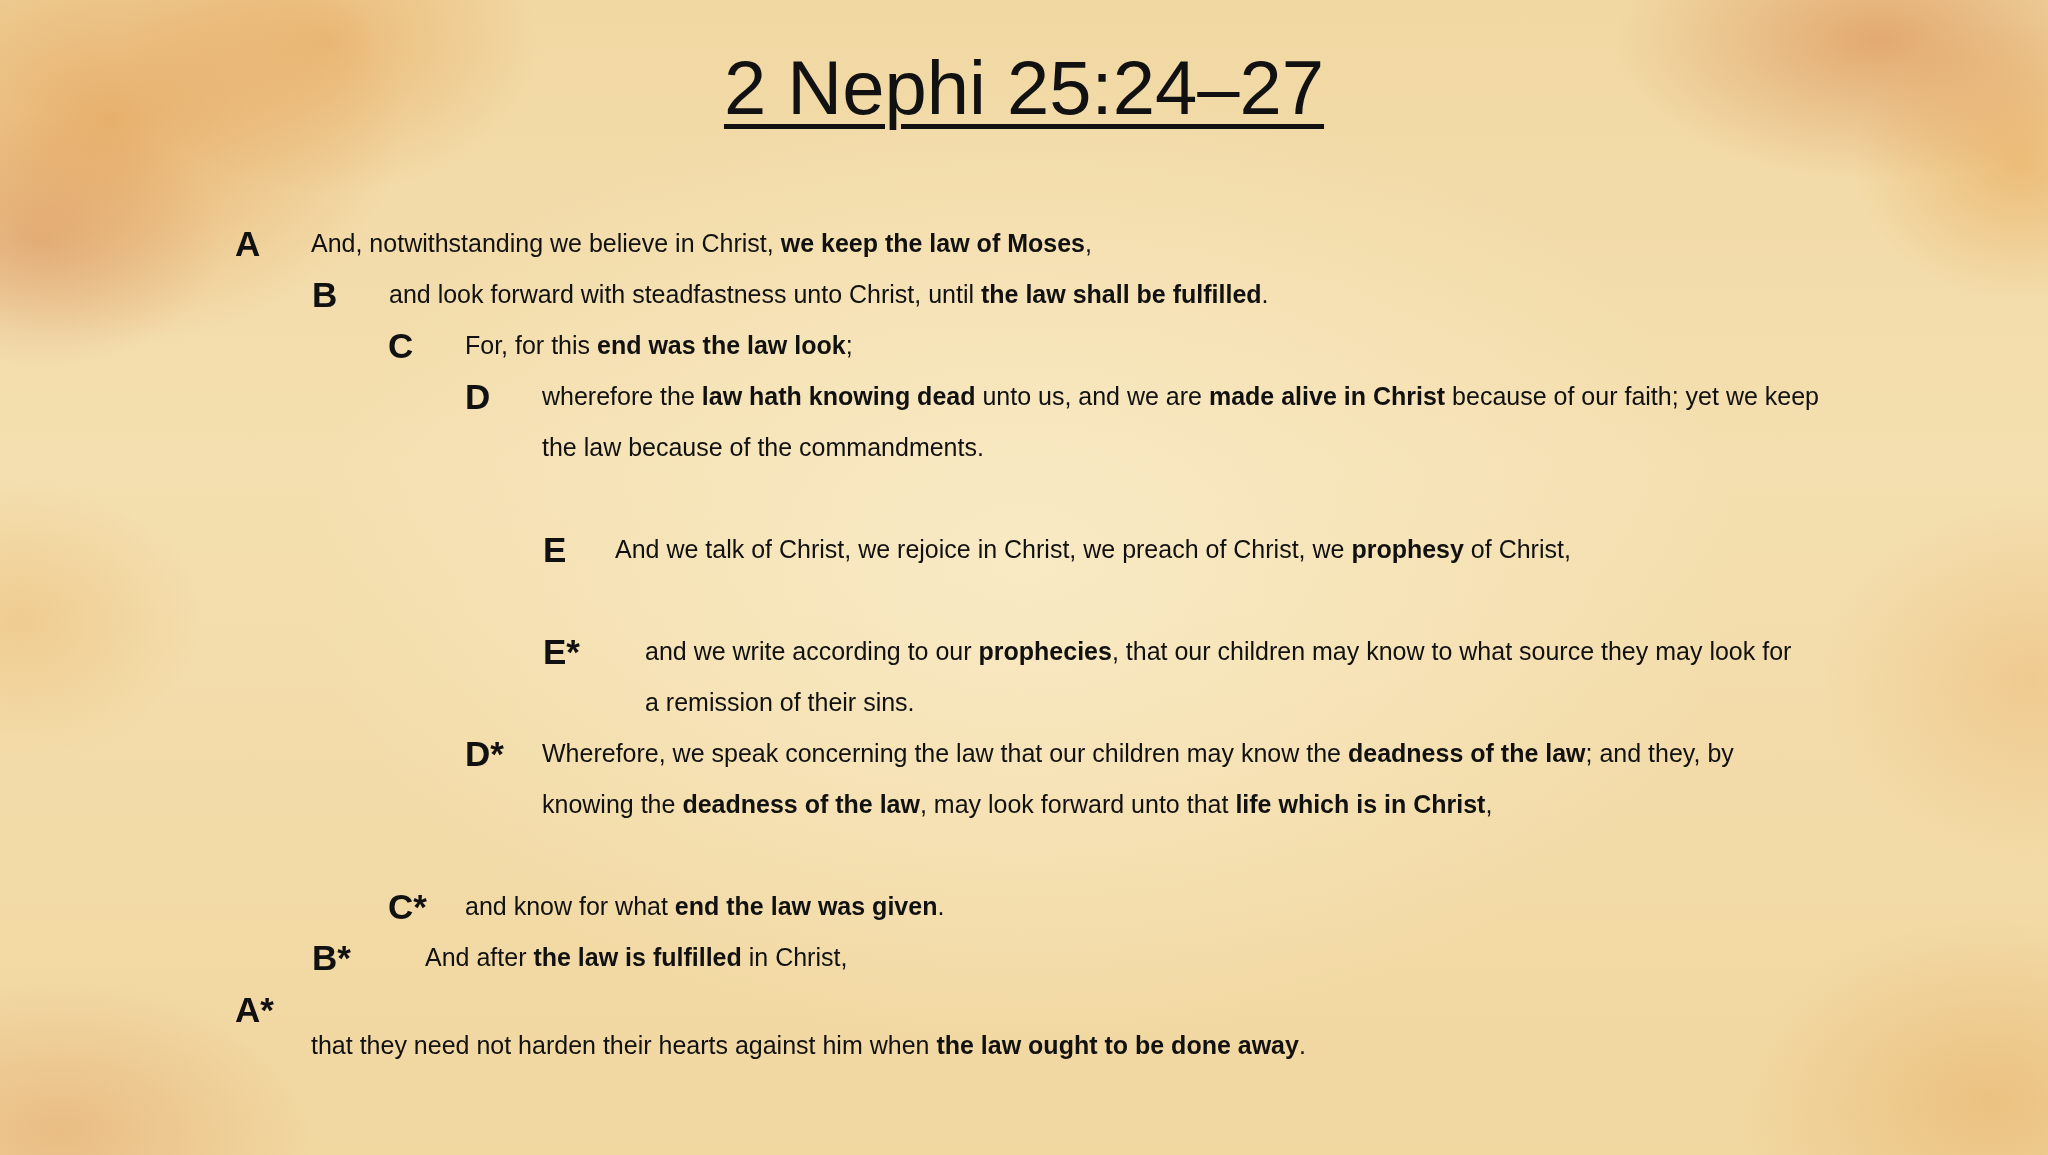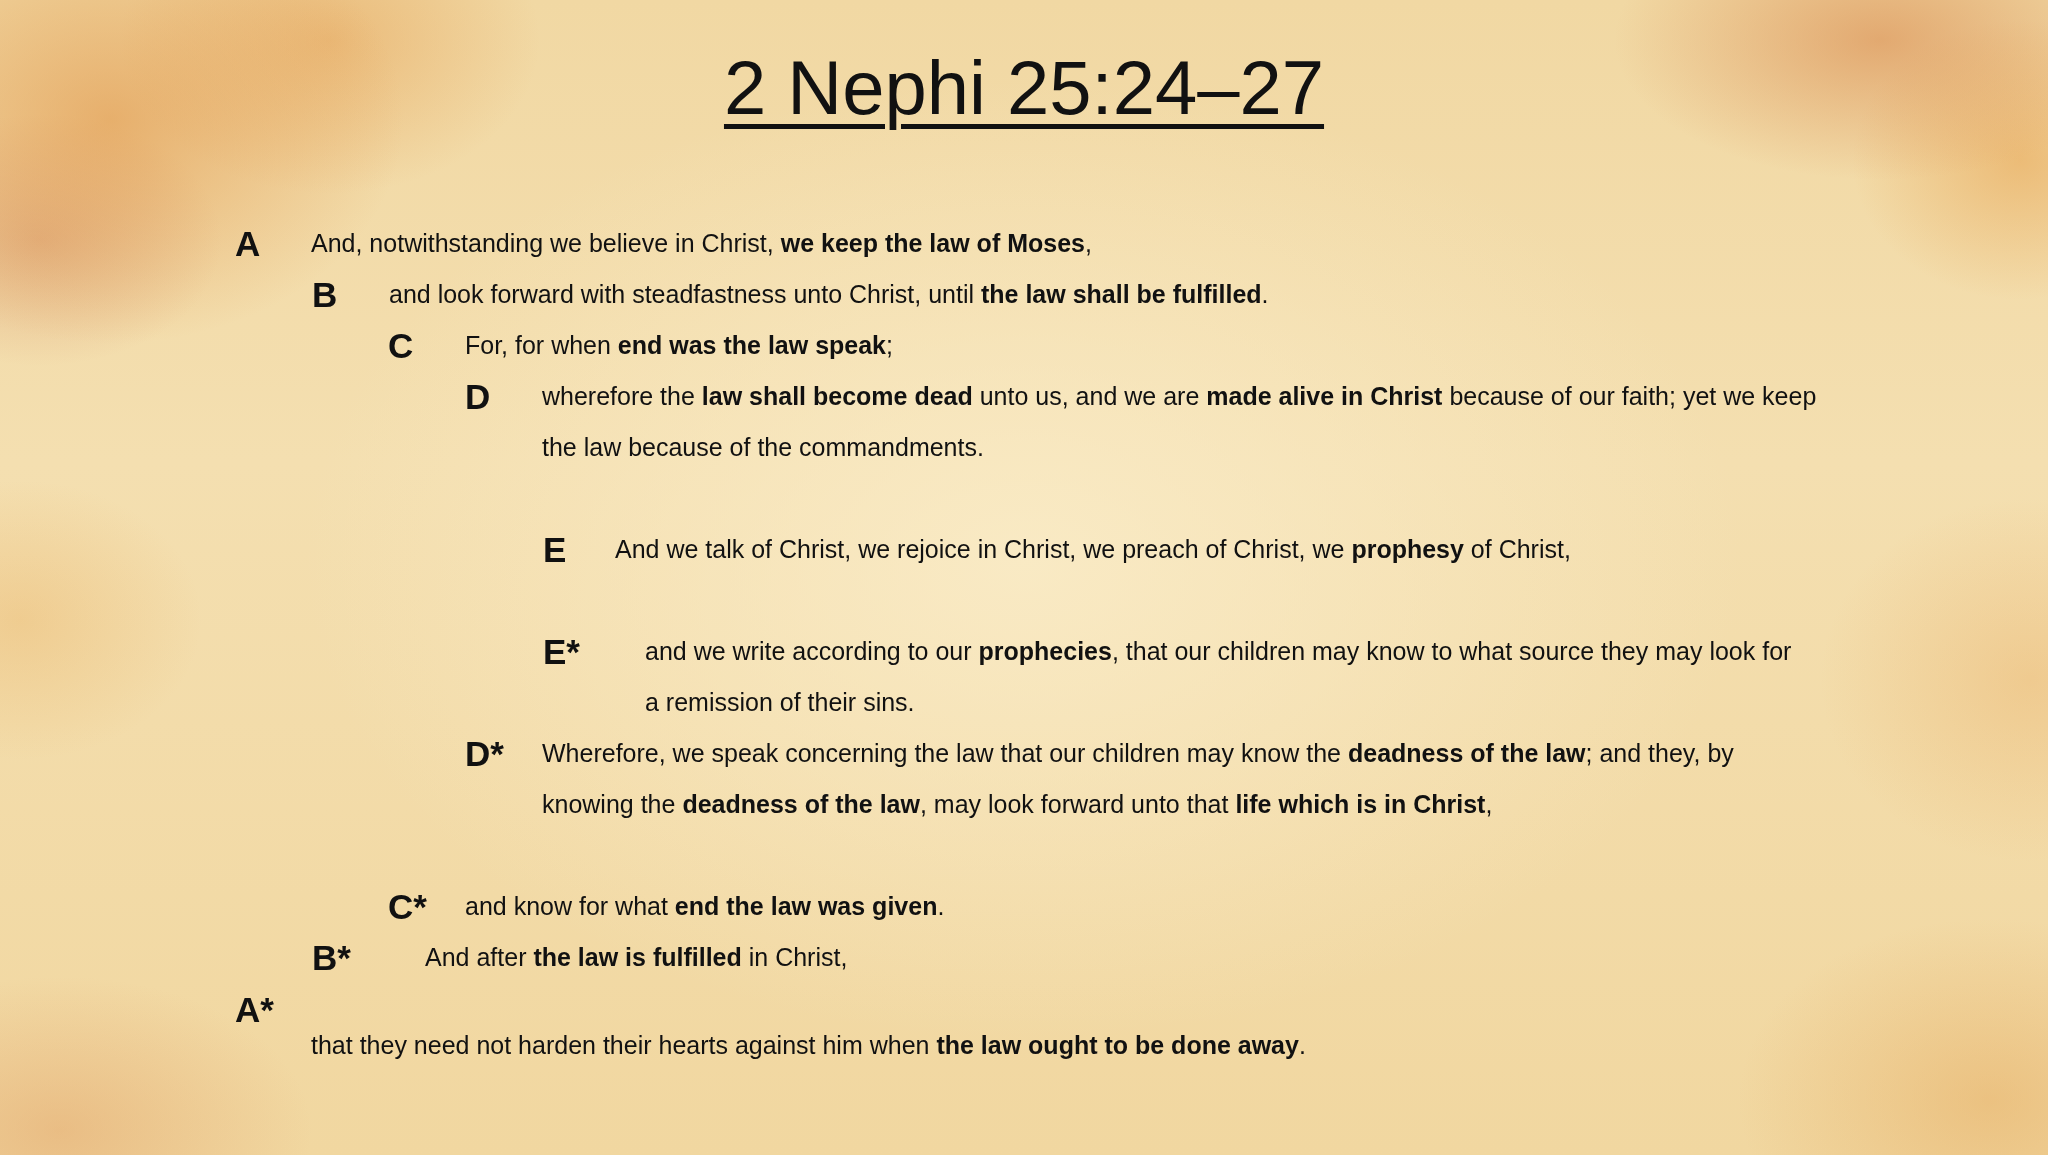--- a/index.html
+++ b/index.html
@@ -93,26 +93,26 @@
       <span class="text" style="left:311px; width:1480px;"><span>And, notwithstanding we believe in Christ, </span><b>we keep the law of Moses</b><span>,</span></span>
     </div>
 
     <div class="line" style="top:51px; left:0; width:2048px;">
       <span class="label" style="left:312px;">B</span>
       <span class="text" style="left:389px; width:1420px;"><span>and look forward with steadfastness unto Christ, until </span><b>the law shall be fulfilled</b><span>.</span></span>
     </div>
 
     <div class="line" style="top:102px; left:0; width:2048px;">
       <span class="label" style="left:388px;">C</span>
-      <span class="text" style="left:465px; width:1340px;"><span>For, for when </span><b>end was the law speak</b><span>;</span></span>
+      <span class="text" style="left:465px; width:1340px;"><span>For, for this </span><b>end was the law look</b><span>;</span></span>
     </div>
 
     <div class="line" style="top:153px; left:0; width:2048px;">
       <span class="label" style="left:465px;">D</span>
-      <span class="text" style="left:542px; width:1280px;"><span>wherefore the </span><b>law shall become dead</b><span> unto us, and we are </span><b>made alive in Christ</b><span> because of our faith; yet we keep the law because of the commandments.</span></span>
+      <span class="text" style="left:542px; width:1280px;"><span>wherefore the </span><b>law hath knowing dead</b><span> unto us, and we are </span><b>made alive in Christ</b><span> because of our faith; yet we keep the law because of the commandments.</span></span>
     </div>
 
     <div class="line" style="top:306px; left:0; width:2048px;">
       <span class="label" style="left:543px;">E</span>
       <span class="text" style="left:615px; width:1150px;"><span>And we talk of Christ, we rejoice in Christ, we preach of Christ, we </span><b>prophesy</b><span> of Christ,</span></span>
     </div>
 
     <div class="line" style="top:408px; left:0; width:2048px;">
       <span class="label" style="left:543px;">E*</span>
       <span class="text" style="left:645px; width:1150px;"><span>and we write according to our </span><b>prophecies</b><span>, that our children may know to what source they may look for a remission of their sins.</span></span>

